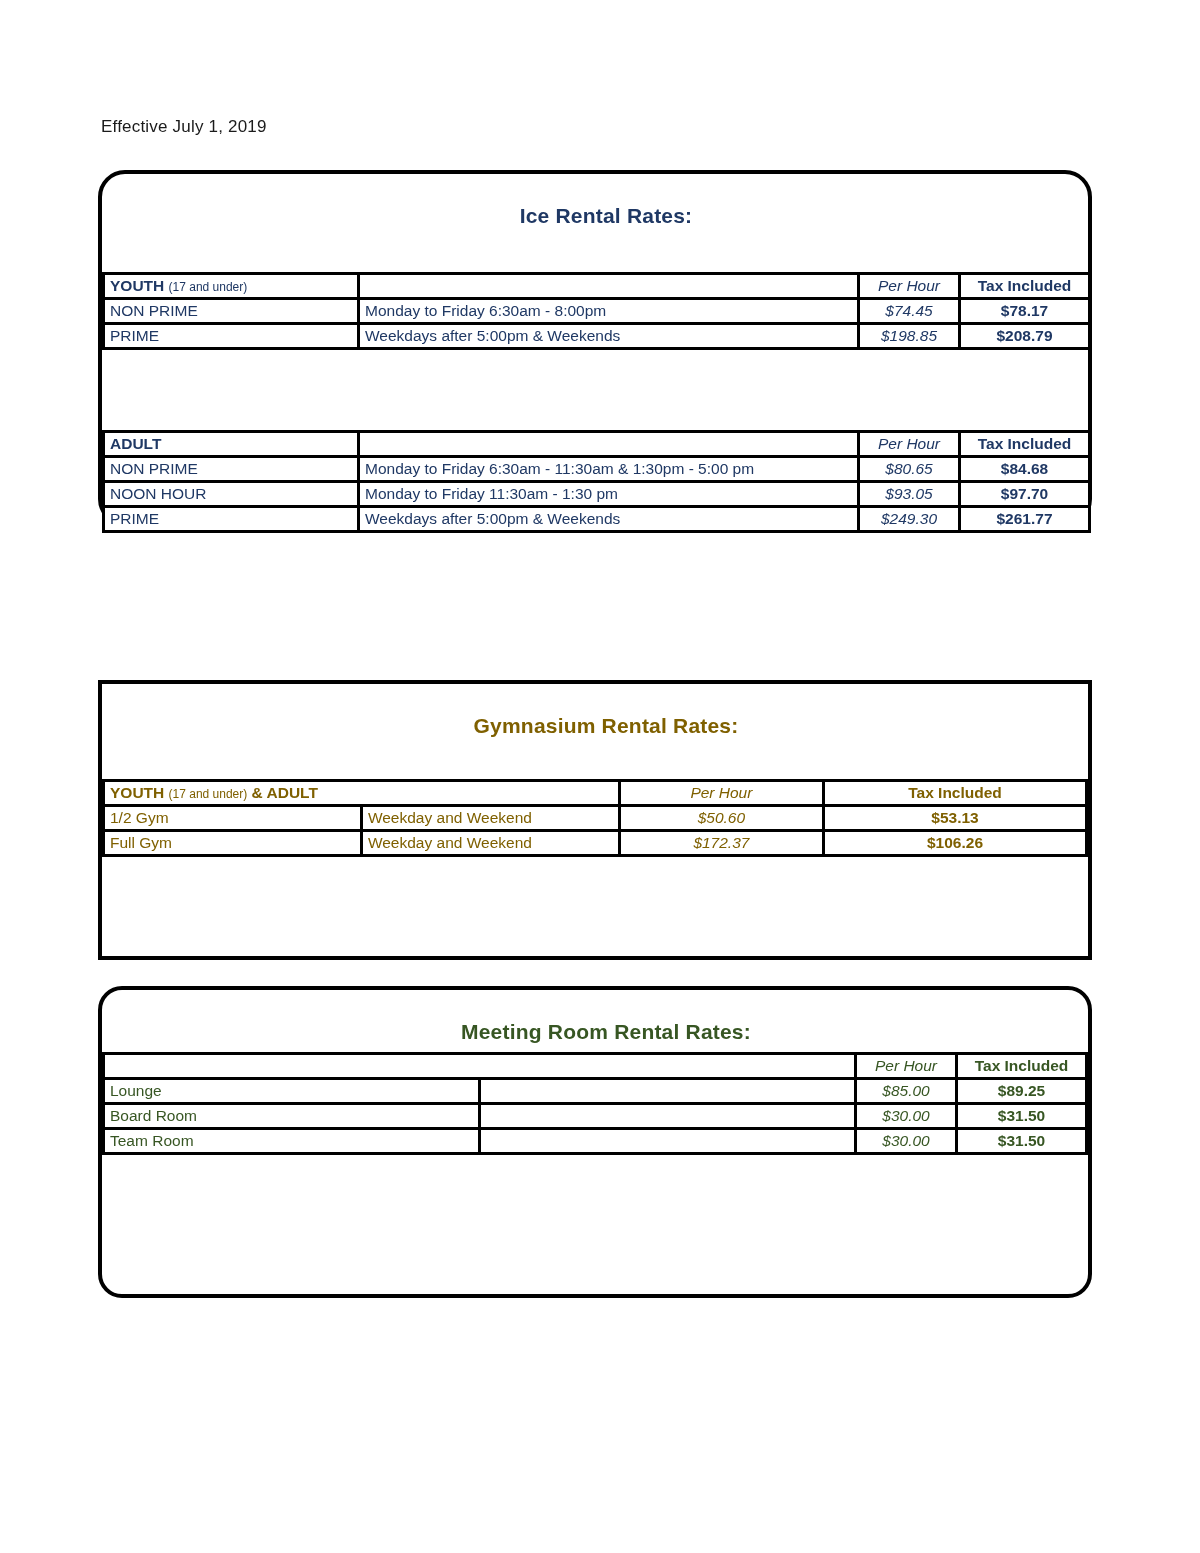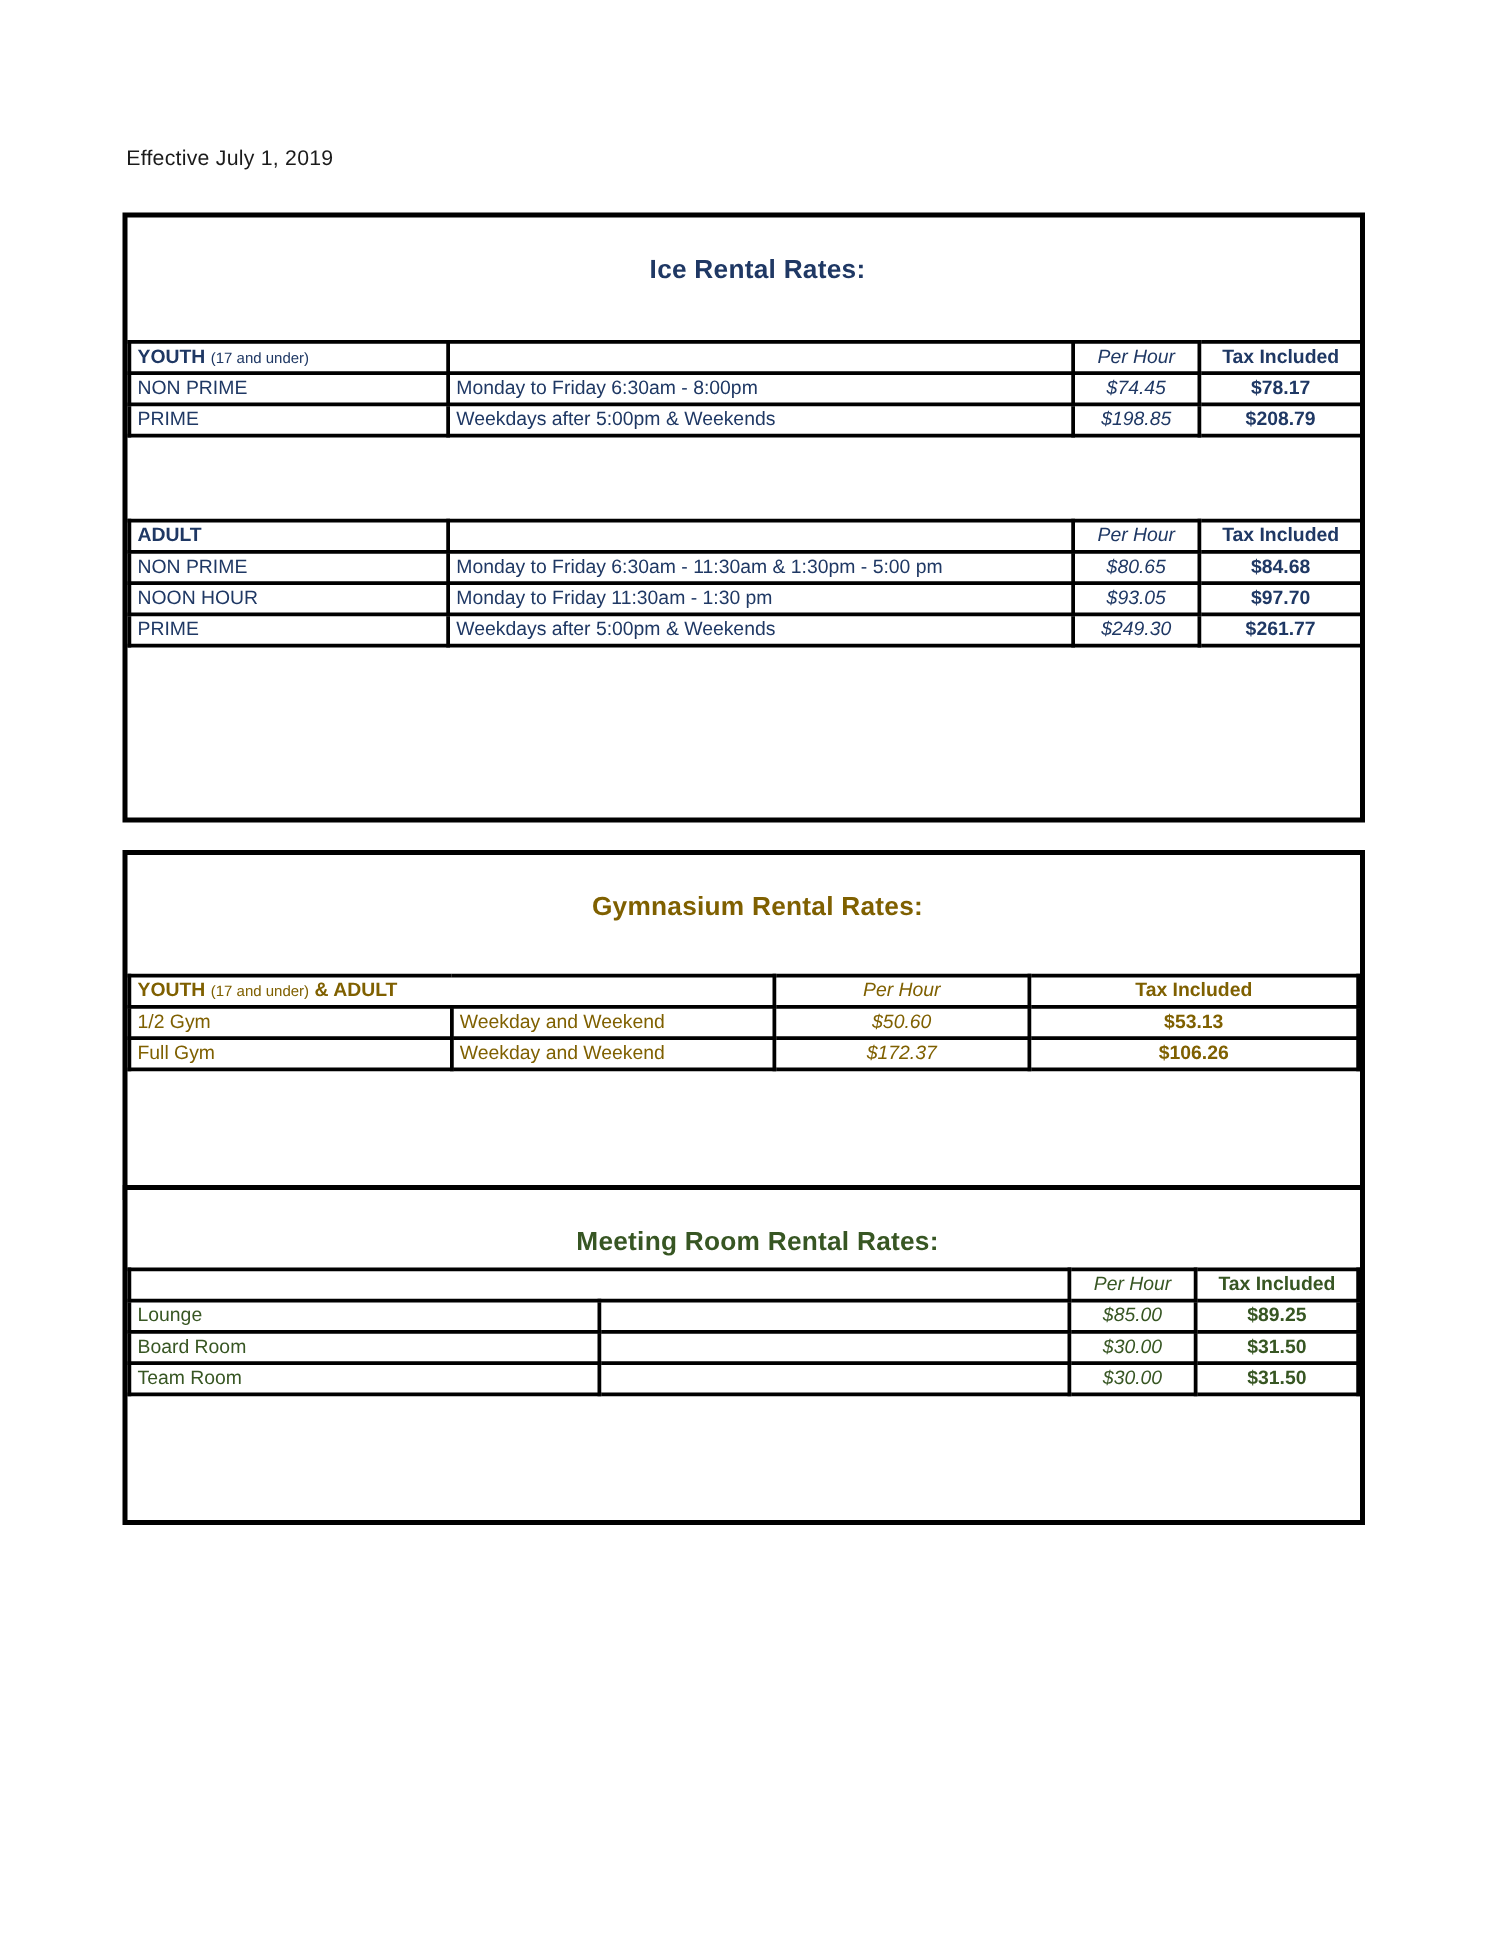--- a/index.html
+++ b/index.html
@@ -9,23 +9,23 @@
     font-family:"Liberation Sans", sans-serif; overflow:hidden;
   }
   .note {
     position:absolute; left:101px; top:117px;
     font-size:17px; color:#1b1b1b; letter-spacing:.2px;
   }
   .tbox {
     position:absolute; left:98px; width:994px;
     border:4px solid #000; background:#fff;
   }
-  #box-ice     { top:170px;  height:488px; }
+  #box-ice     { top:170px;  height:356px;border-radius:27px; }
   #box-gym     { top:680px;  height:280px; }
-  #box-meeting { top:948px;  height:272px; }
+  #box-meeting { top:986px;  height:312px;border-radius:24px; }
 
   .tbox .title {
     position:absolute; left:0; right:0; top:30px;
     text-align:center; font-weight:bold; font-size:21px;
     padding-left:22px; letter-spacing:.2px;
   }
   .ice-c     { color:#1F3864; }
   .gym-c     { color:#7F6000; }
   .meeting-c { color:#375623; }
 
@@ -43,21 +43,21 @@
   td.c-desc { width:500px; text-align:left; }
   td.c-ph   { width:101px; text-align:center; font-style:italic; }
   td.c-tax  { width:130px; text-align:center; font-weight:bold;margin-top:28px; }
   td.no-border { border:none; background:transparent; }
   .hdr-label   { font-weight:bold; }
   .hdr-note    { font-size:12px; font-weight:normal; }
   .hdr-suffix  { font-weight:bold; }
 
   
   #ice-youth-table { top:98px; }
-  #ice-adult-table { top:241px; }
+  #ice-adult-table { top:256px; }
   #gym-table       { top:95px; }
   #meeting-table   { top:62px; }
 </style>
 </head>
 <body>
 
 <div class="page">
 
   <div class="note">Effective July 1, 2019</div>
 

